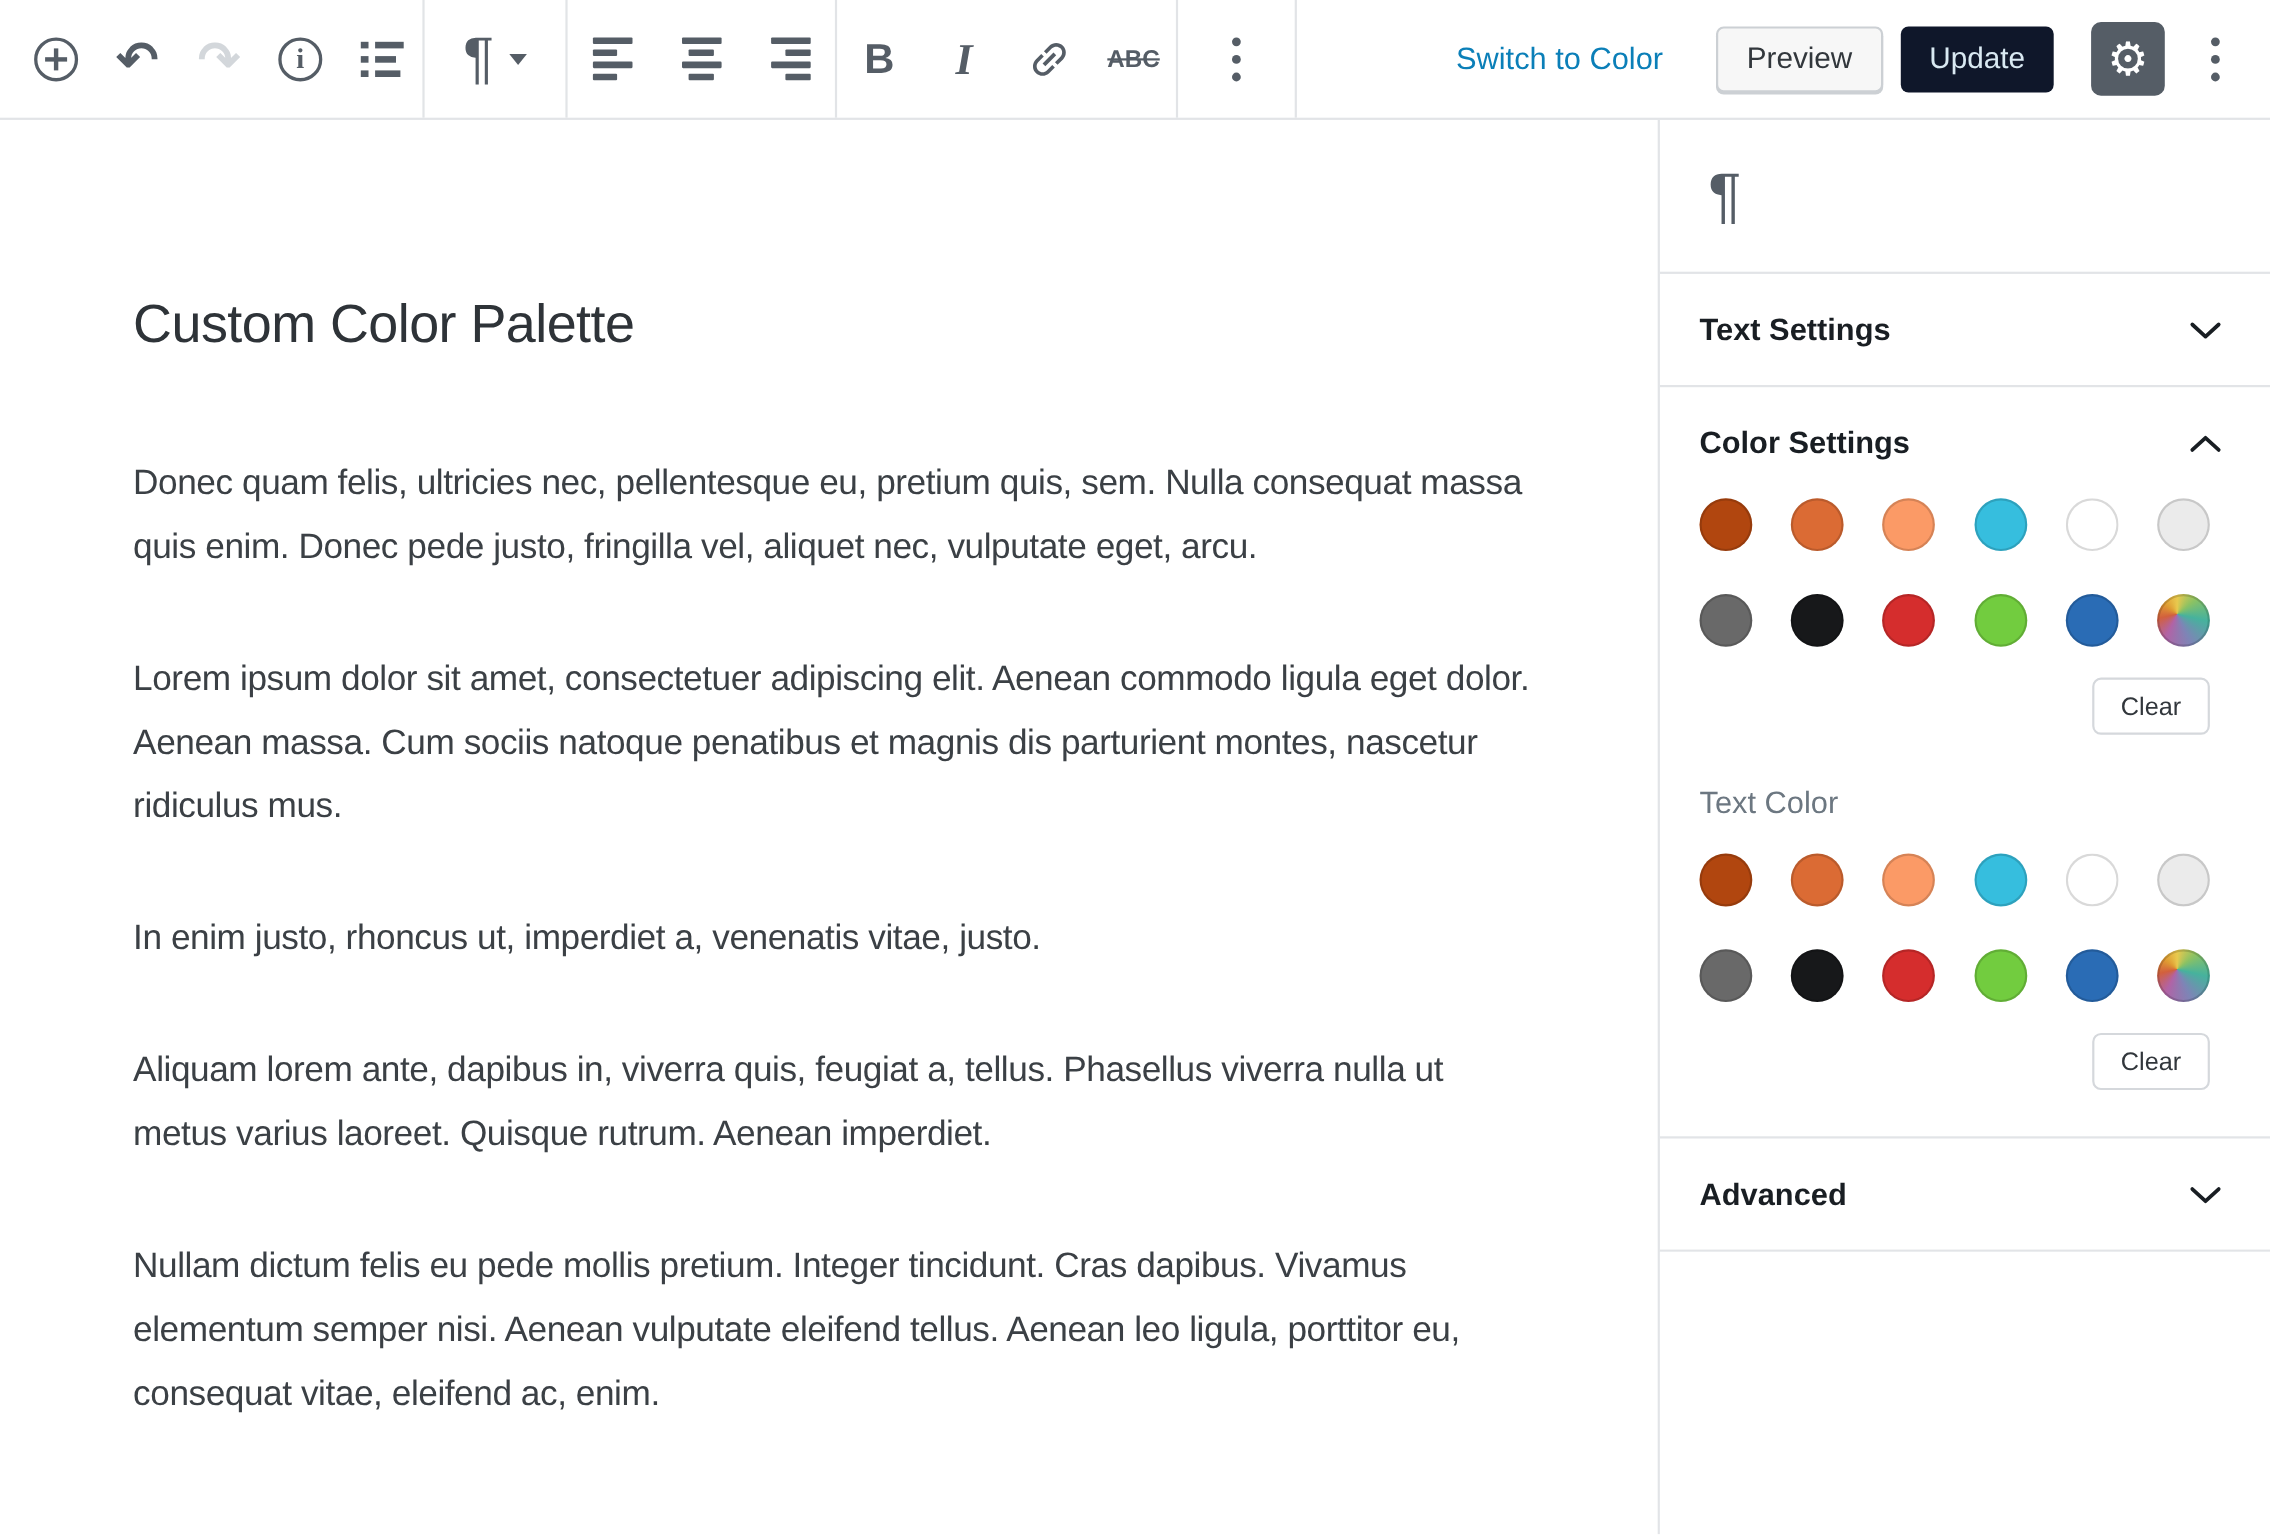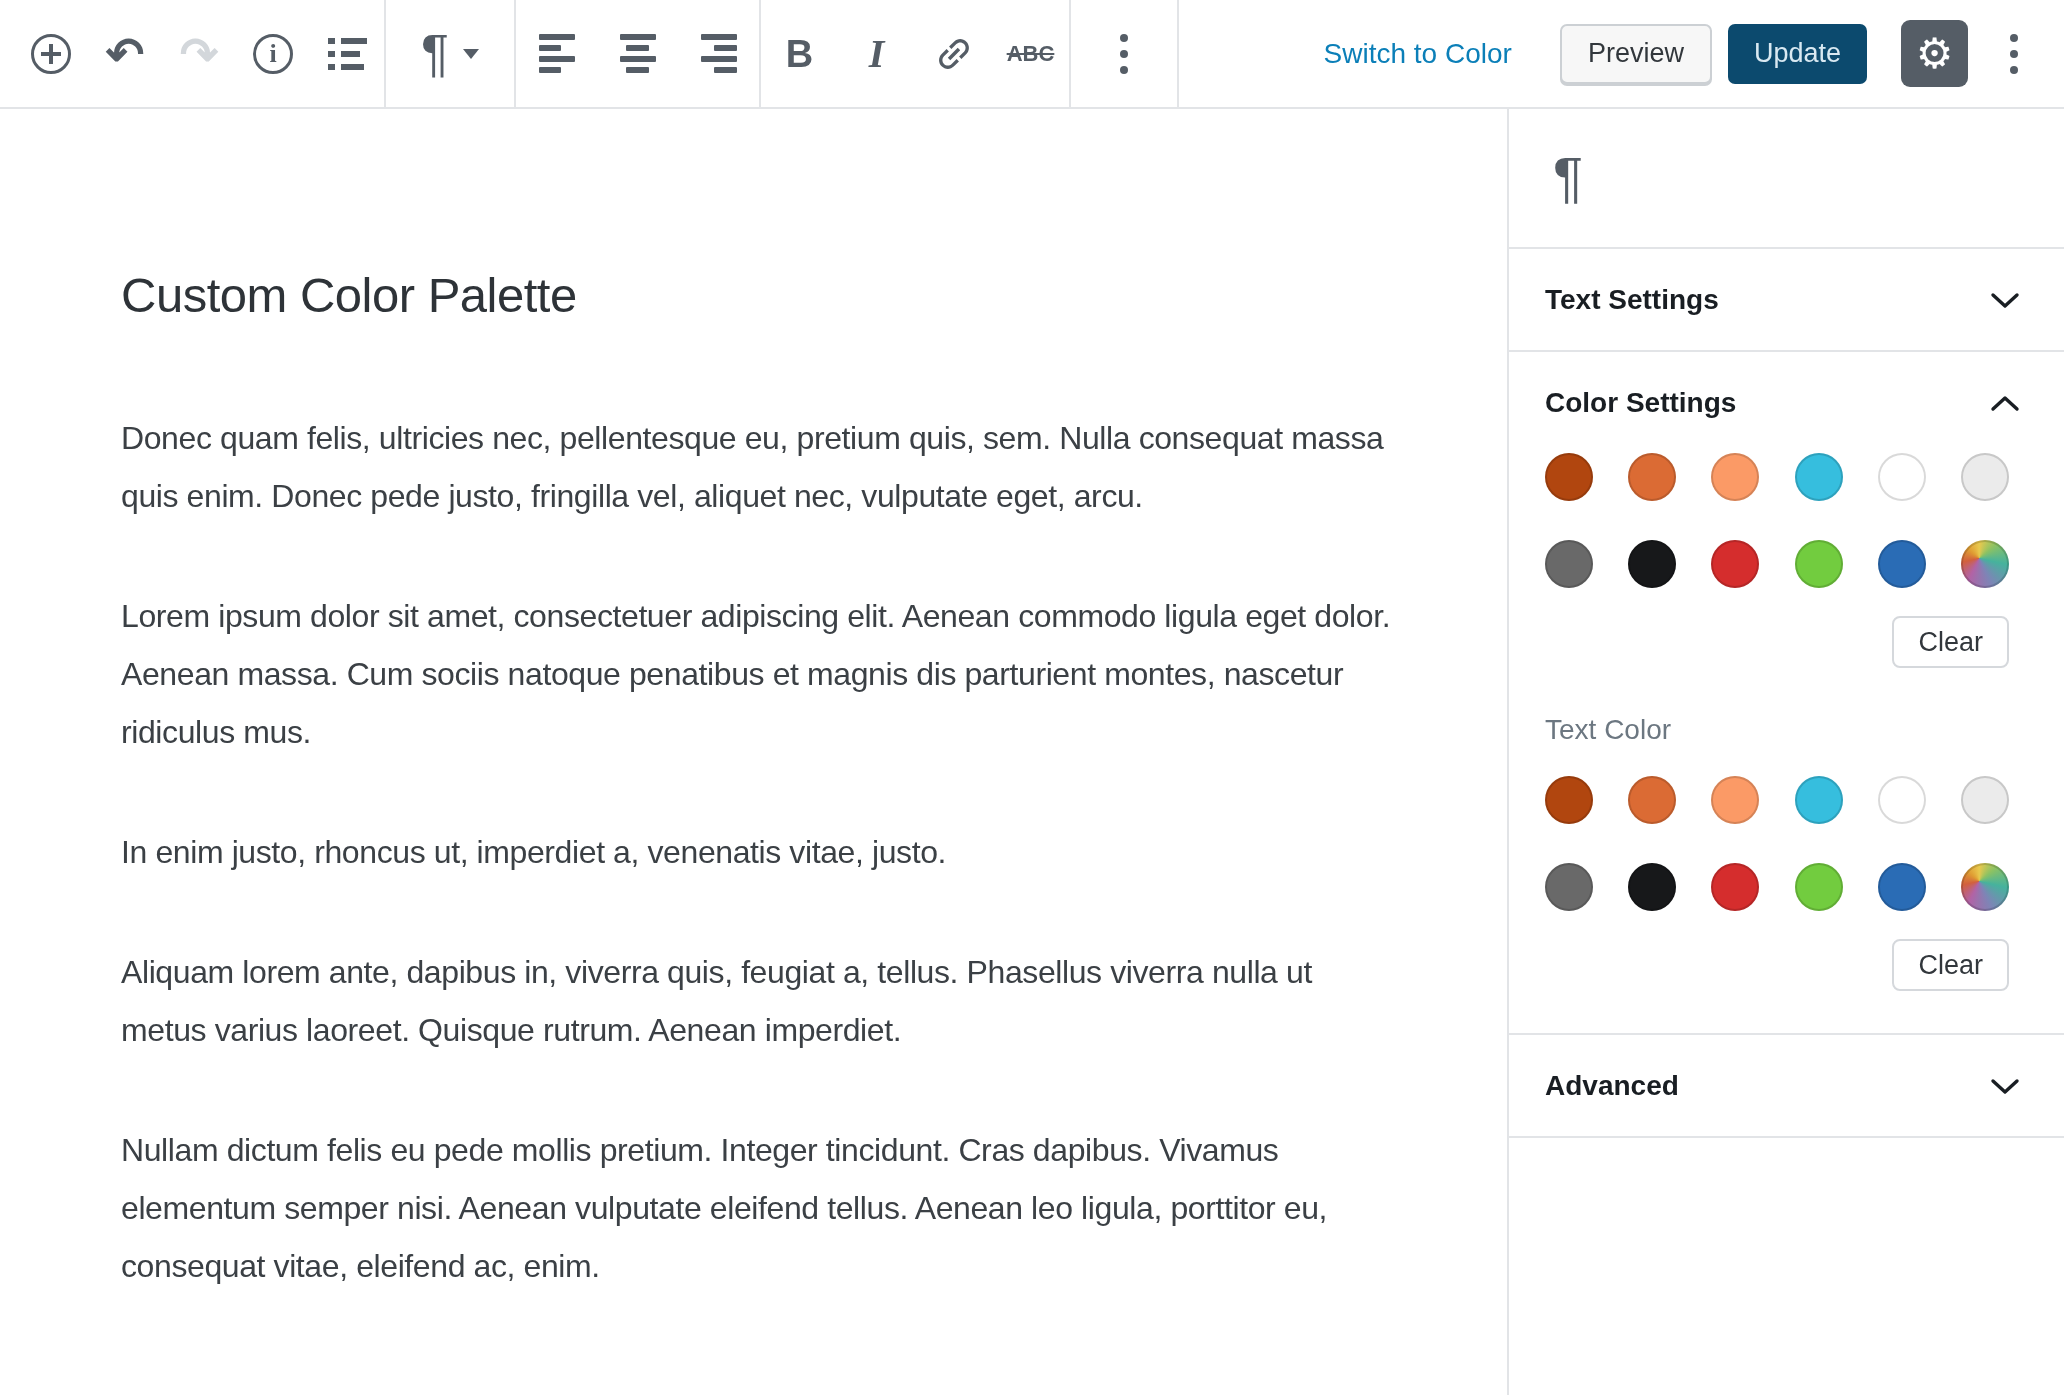--- a/index.html
+++ b/index.html
@@ -71,21 +71,21 @@
 
   .tb-right { margin-left:auto; display:flex; align-items:center; padding-right:28px; border-left:none; }
   .link-draft { background:none; border:none; cursor:pointer; color:#0b7fb8; font-size:28px; margin-right:42px; font-family:inherit; }
   .btn-preview {
     height:60px; padding:0 26px; margin-right:16px; cursor:pointer;
     background:#f7f7f7; border:2px solid #ccd0d4; border-radius:7px;
     box-shadow:0 2px 0 #ccd0d4; color:#32373c; font-size:27px; font-family:inherit;
   }
   .btn-update {
     height:60px; padding:0 26px; margin-right:34px;
-    background:#0c4a6e; border:none; border-radius:7px;
+    background:#0f172a; border:none; border-radius:7px;
     color:#d9e9f2; font-size:27px; font-family:inherit;
   }
   .btn-gear {
     width:67px; height:67px; margin-right:24px; cursor:pointer;
     background:#555d66; border:none; border-radius:9px;
     color:#fff; font-size:42px; line-height:1;
     display:flex; align-items:center; justify-content:center;
   }
 
   
@@ -154,21 +154,21 @@
     justify-content:space-between; row-gap:39px;
   }
   .swatch {
     width:48px; height:48px; border-radius:50%; border:none; cursor:pointer;
     box-shadow:inset 0 0 0 2px rgba(0,0,0,0.15); padding:0;
   }
   .clear-row { display:flex; justify-content:flex-end; margin-top:28px; }
   .clear-btn {
     height:52px; padding:0 24px; cursor:pointer; font-family:inherit;
     background:#fff; border:2px solid #d5d8dc; border-radius:8px;
-    color:#32373c; font-size:27px;
+    color:#32373c; font-size:23px;
   }
   .sidebar-fill { flex:1; background:#fff; }
 </style>
 </head>
 <body>
 
 <div class="app">
 
   <header class="toolbar">
 

